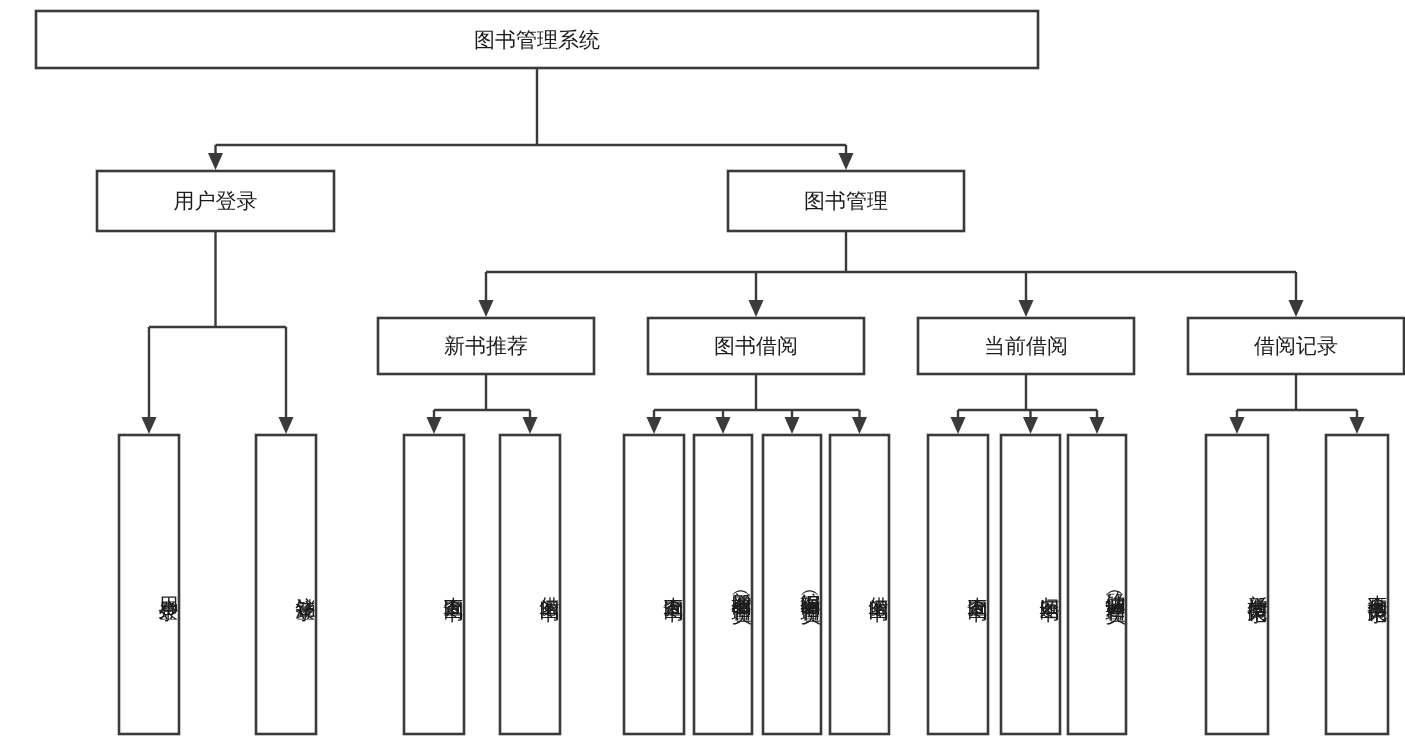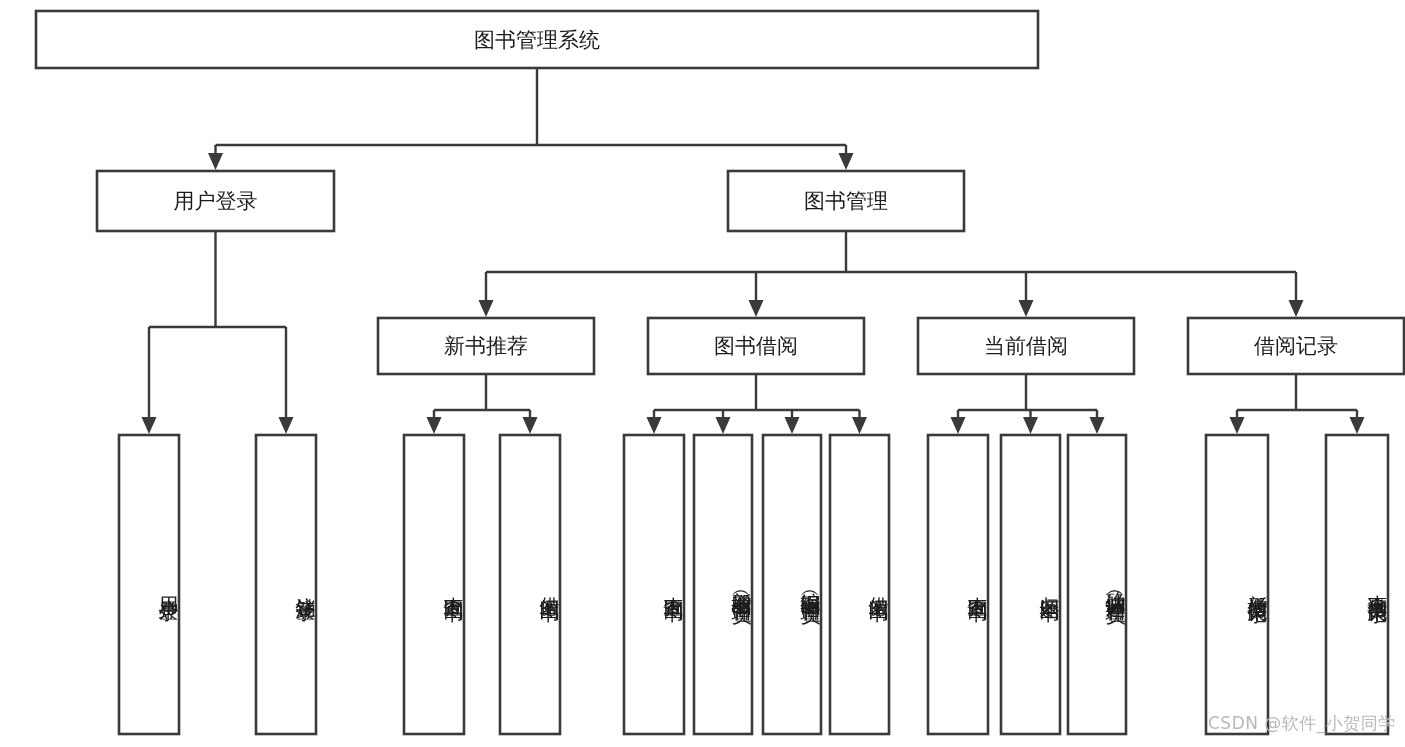--- a/index.html
+++ b/index.html
@@ -174,14 +174,13 @@
       <div class="leaf-label" style="left: 678px; top: 445px; width: 58px; height: 279px; display: flex; align-items: flex-start; justify-content: center;">新增图书（管理员）</div>
       <div class="leaf-label" style="left: 747px; top: 445px; width: 58px; height: 279px; display: flex; align-items: flex-start; justify-content: center;">编辑图书（管理员）</div>
       <div class="leaf-label" style="left: 814px; top: 445px; width: 59px; height: 279px; display: flex; align-items: flex-start; justify-content: center;">借阅图书</div>
       <div class="leaf-label" style="left: 912px; top: 445px; width: 60px; height: 279px; display: flex; align-items: flex-start; justify-content: center;">查询图书</div>
       <div class="leaf-label" style="left: 985px; top: 445px; width: 59px; height: 279px; display: flex; align-items: flex-start; justify-content: center;">归还图书</div>
       <div class="leaf-label" style="left: 1052px; top: 445px; width: 58px; height: 279px; display: flex; align-items: flex-start; justify-content: center;">确认归还（管理员）</div>
       <div class="leaf-label" style="left: 1190px; top: 445px; width: 62px; height: 279px; display: flex; align-items: flex-start; justify-content: center;">新增借阅记录</div>
       <div class="leaf-label" style="left: 1310px; top: 445px; width: 62px; height: 279px; display: flex; align-items: flex-start; justify-content: center;">查询借阅记录</div>
     </div>
 
-  <div class="watermark">CSDN @软件_小贺同学</div>
 </div>
 
 </body></html>

